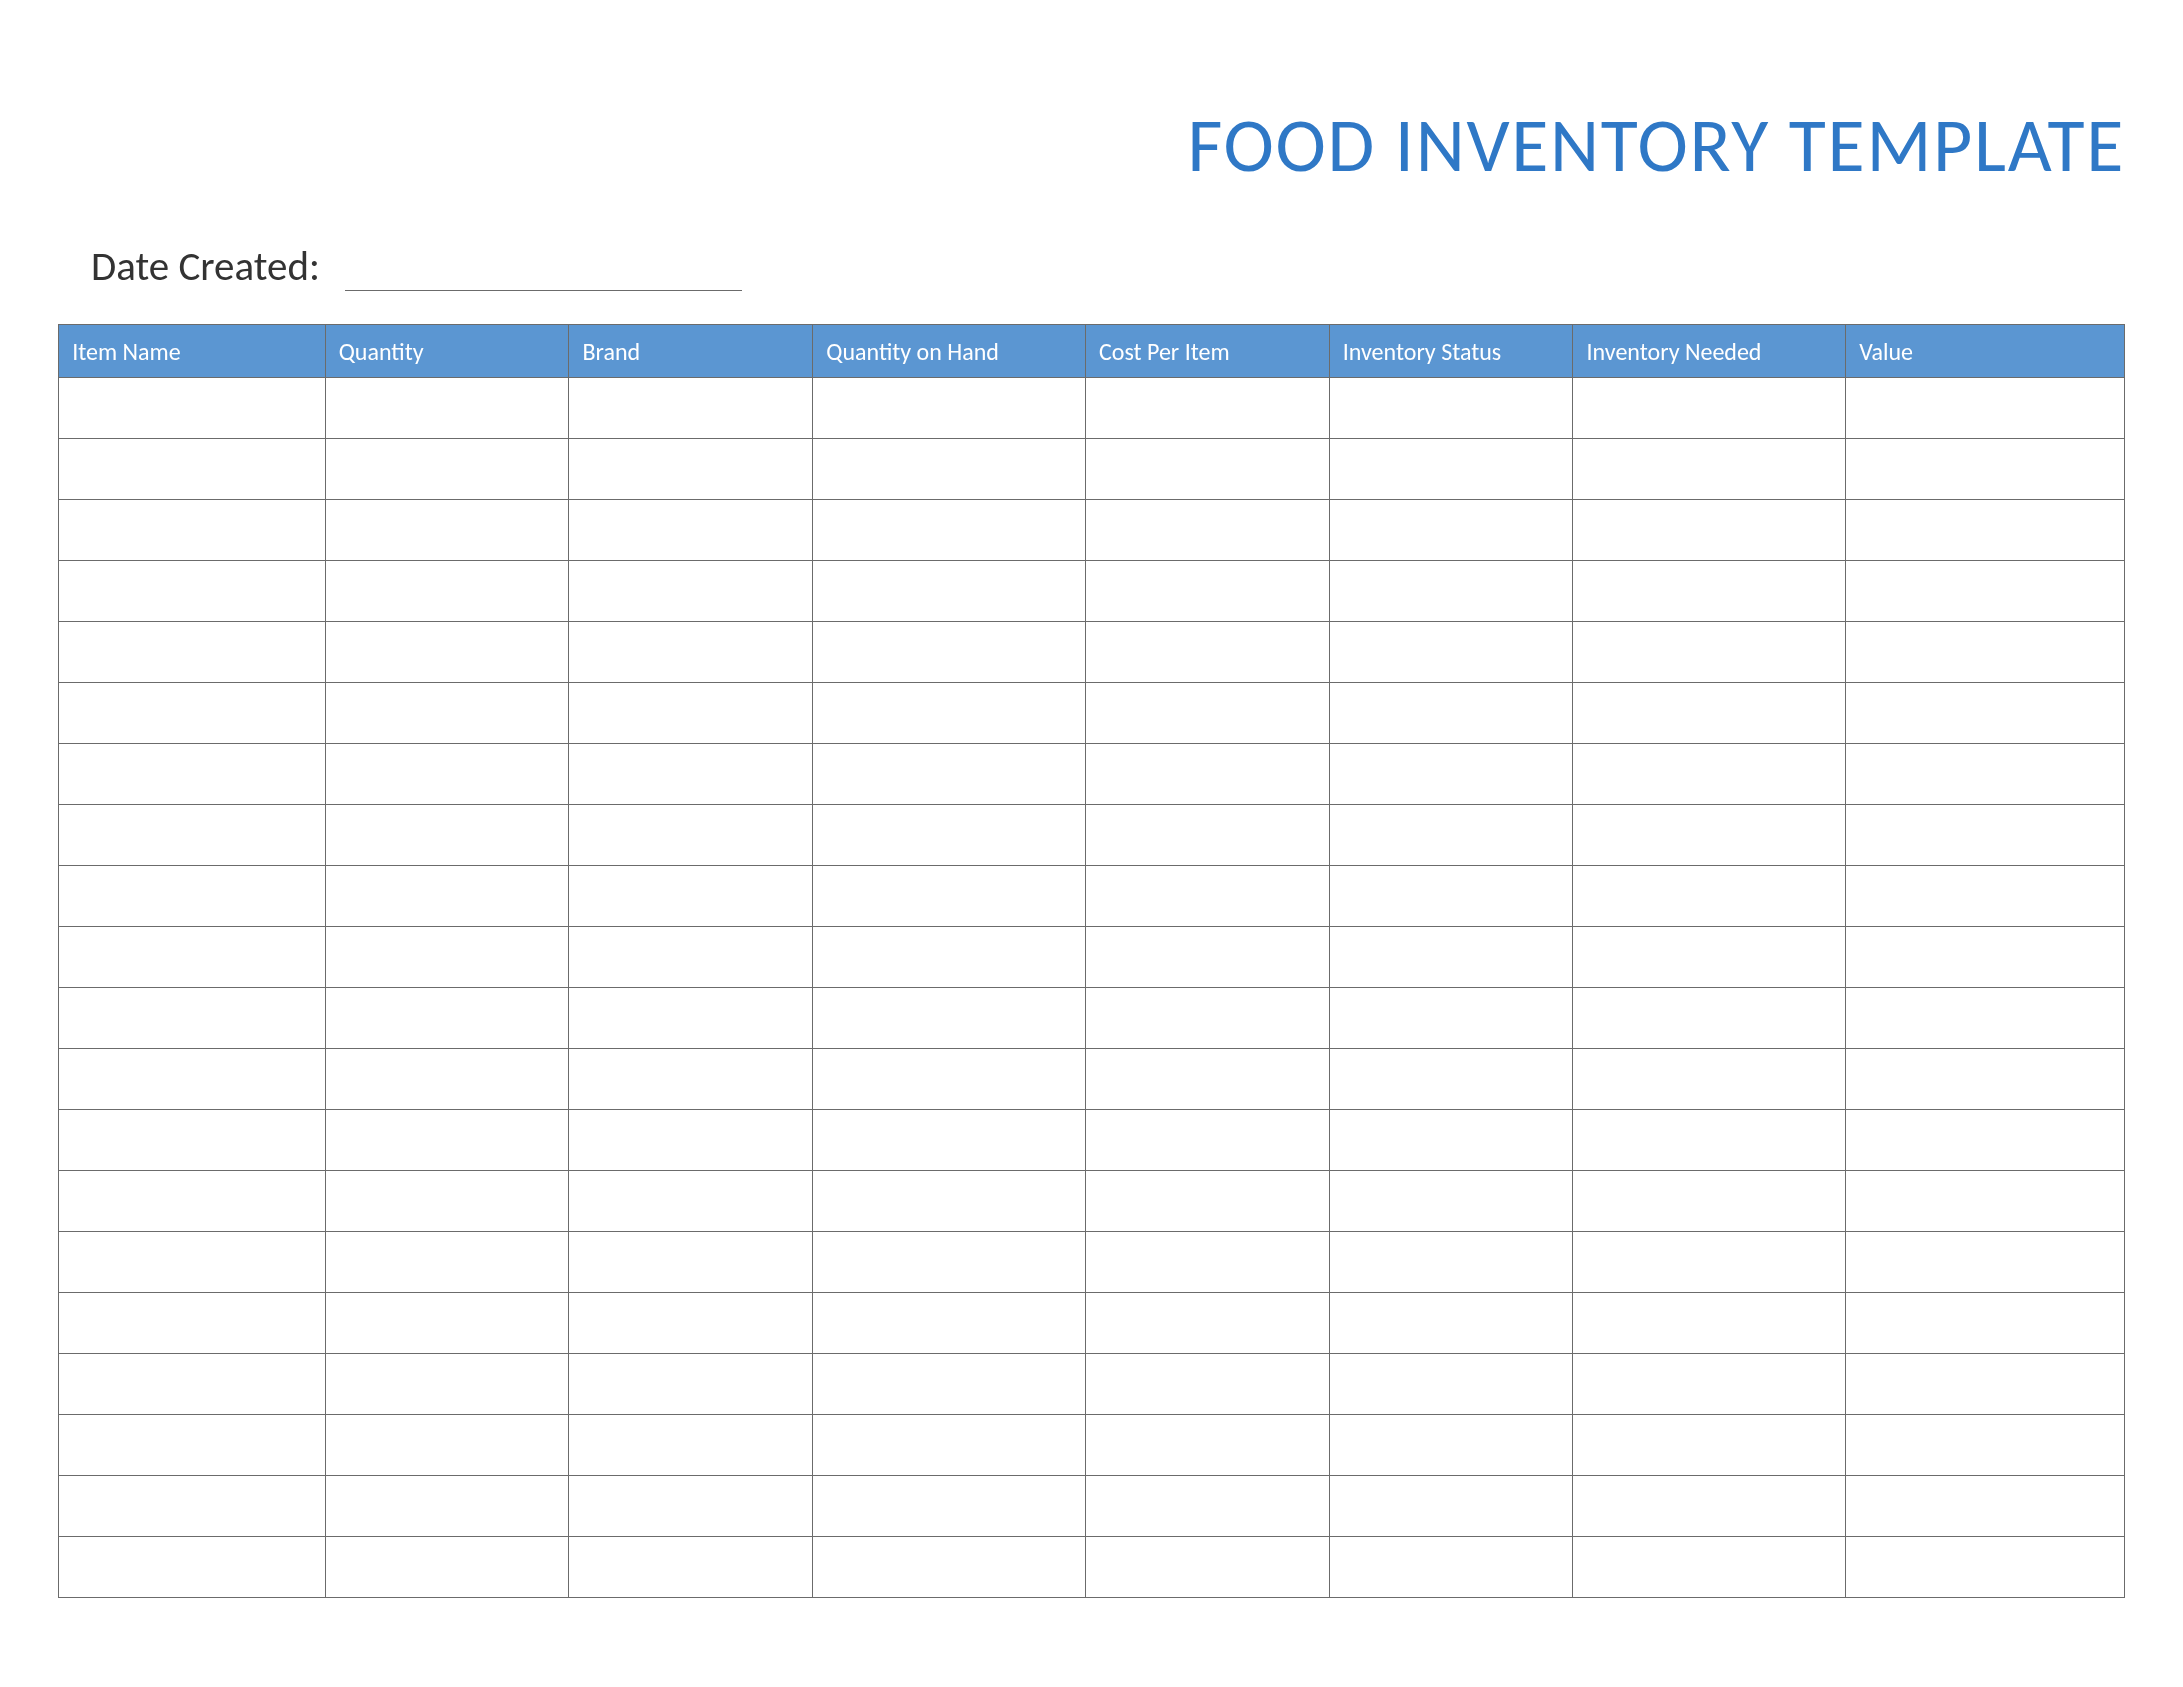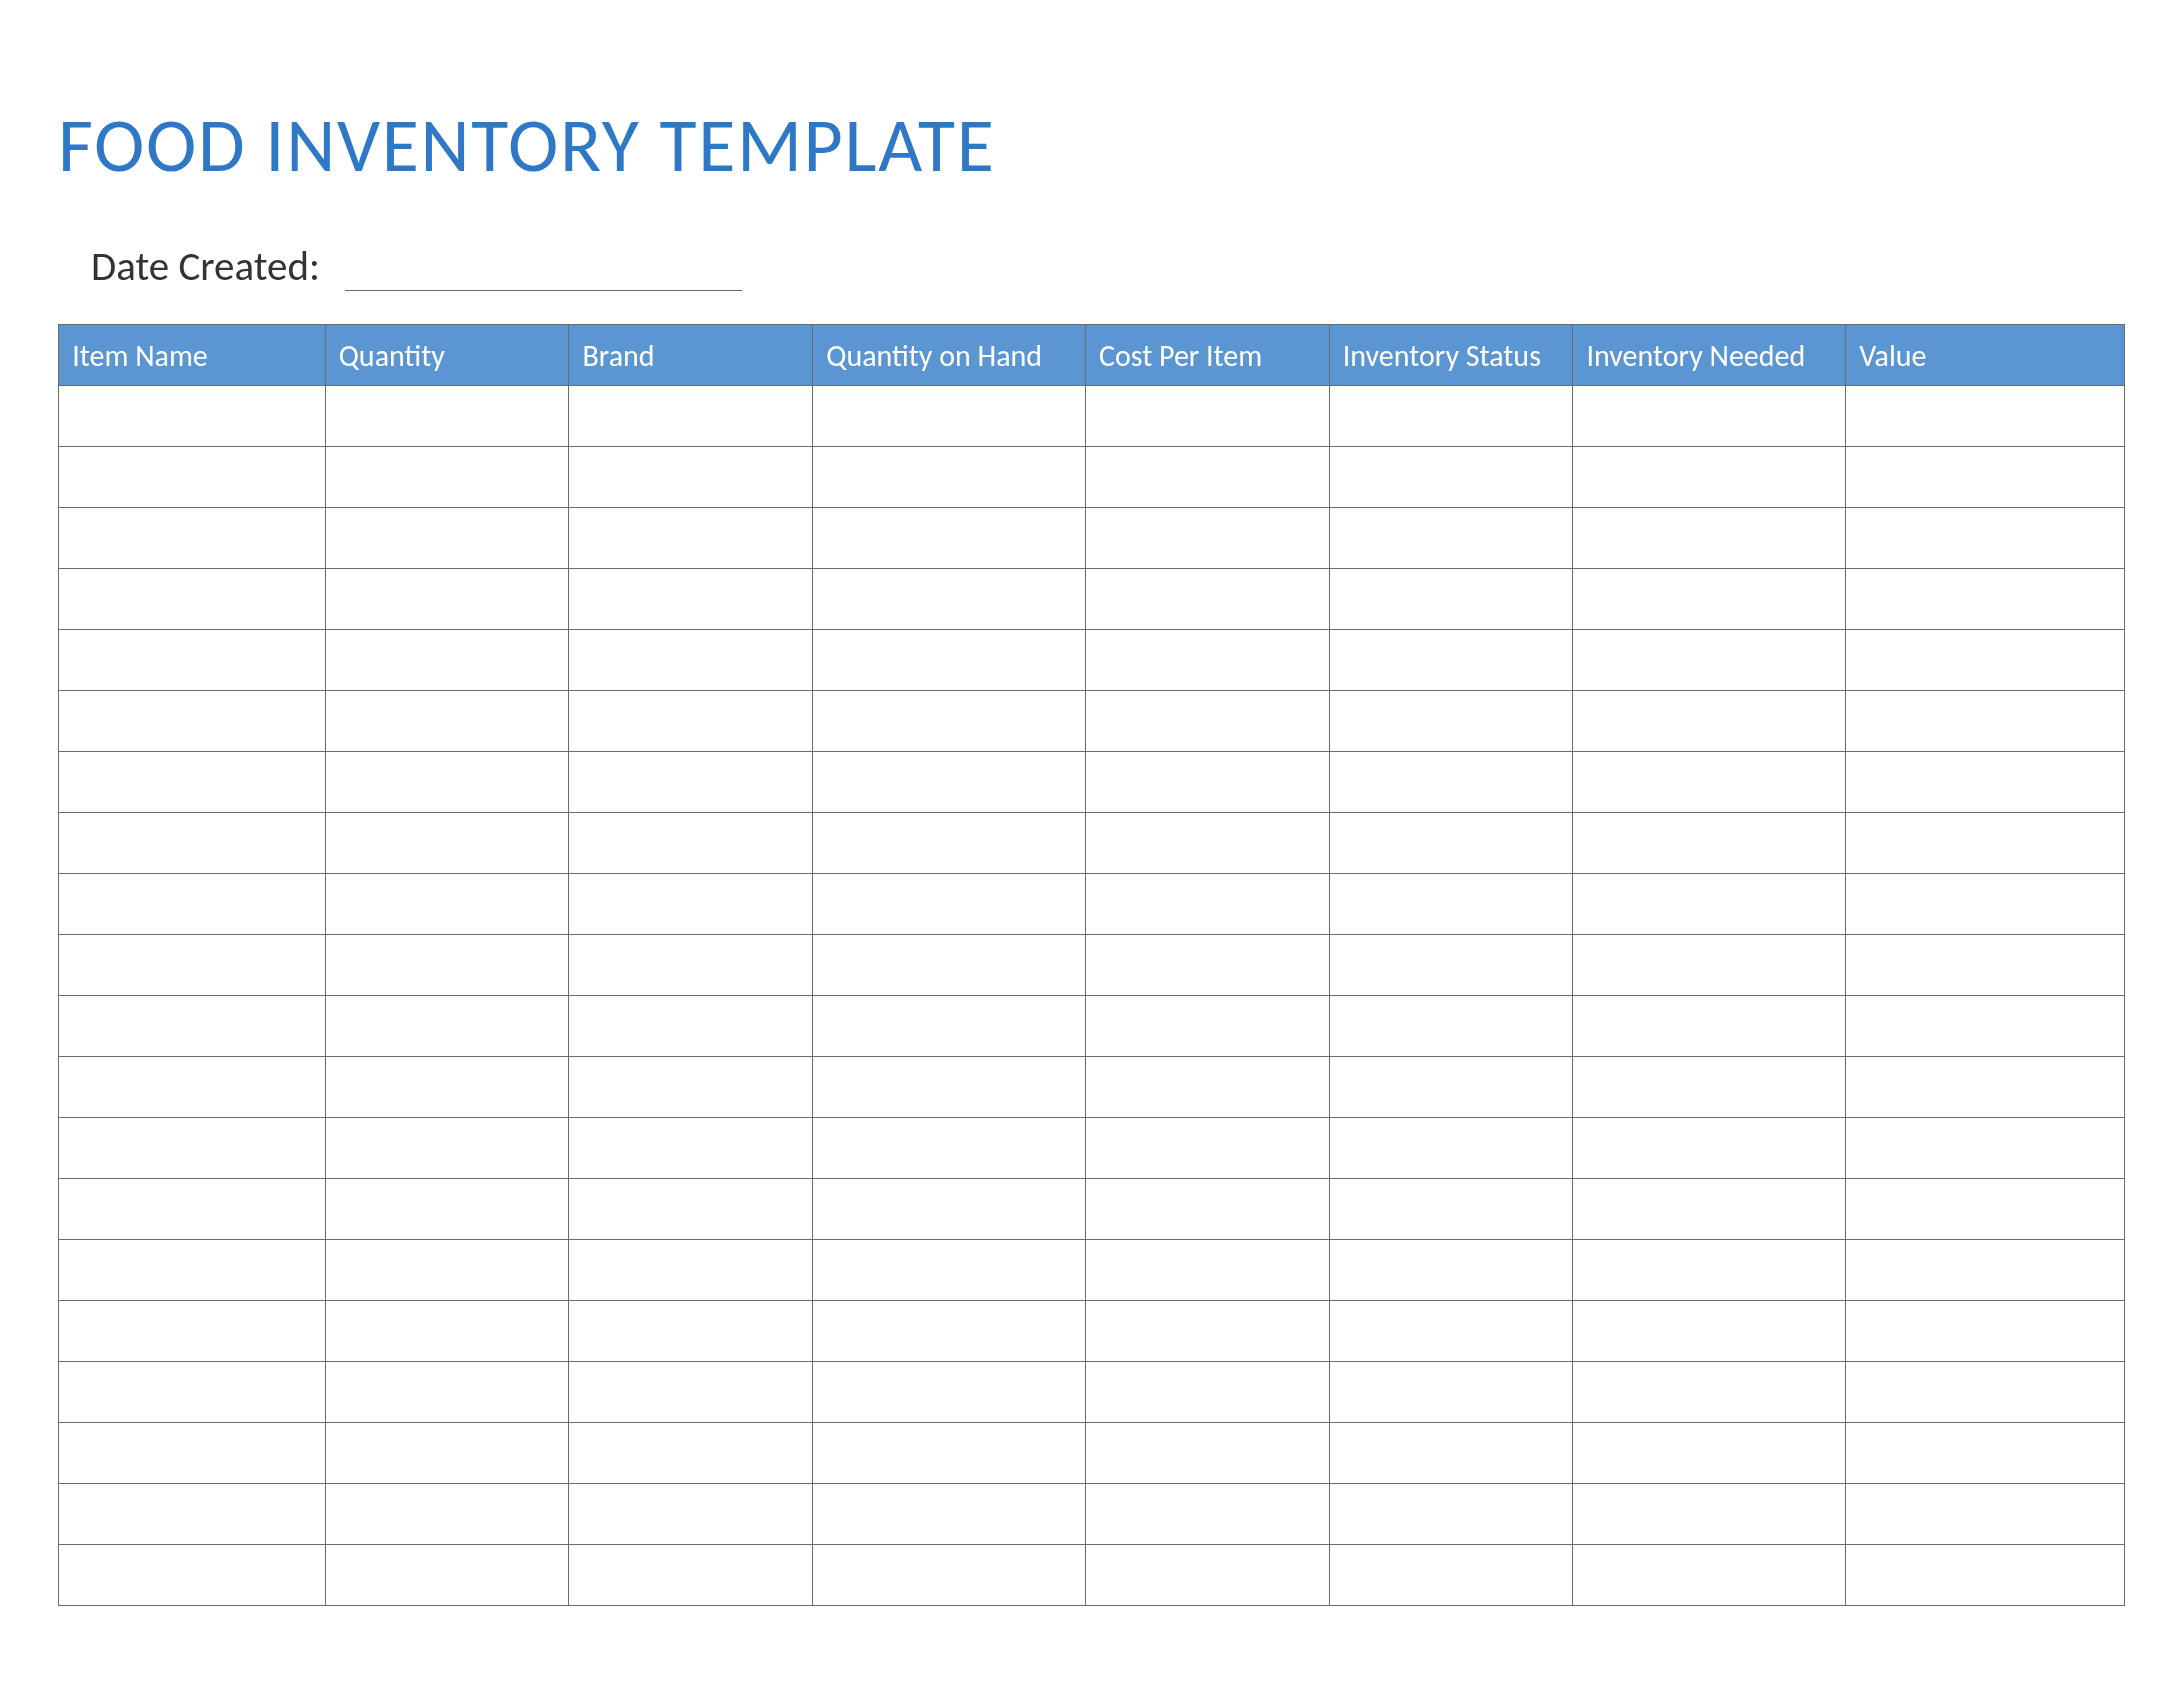--- a/index.html
+++ b/index.html
@@ -10,21 +10,21 @@
     color: #333;
   }
   .page {
     width: 2183px;
     height: 1687px;
     box-sizing: border-box;
     padding: 66px 58px 50px 58px;
     position: relative;
   }
   .title {
-    text-align: left;
+    text-align: right;
     font-size: 76px;
     font-weight: 400;
     color: #2f78c6;
     letter-spacing: 1.7px;
     margin: 33px 0 50px 0;
   }
   .date-row {
     display: flex;
     align-items: flex-end;
     margin: 0 0 33px 33px;
@@ -42,21 +42,21 @@
     box-sizing: border-box;
   }
   table.inv {
     border-collapse: collapse;
     width: 100%;
     table-layout: fixed;
   }
   table.inv th {
     background: #5b96d2;
     color: #ffffff;
-    font-size: 30px;
+    font-size: 24px;
     font-weight: 400;
     text-align: left;
     padding: 11.6px 10px 11.6px 13.2px;
     border: 1.7px solid #6b6b6b;
     white-space: nowrap;
     overflow: hidden;
   }
   table.inv td {
     border: 1.7px solid #6b6b6b;
     height: 60px;

